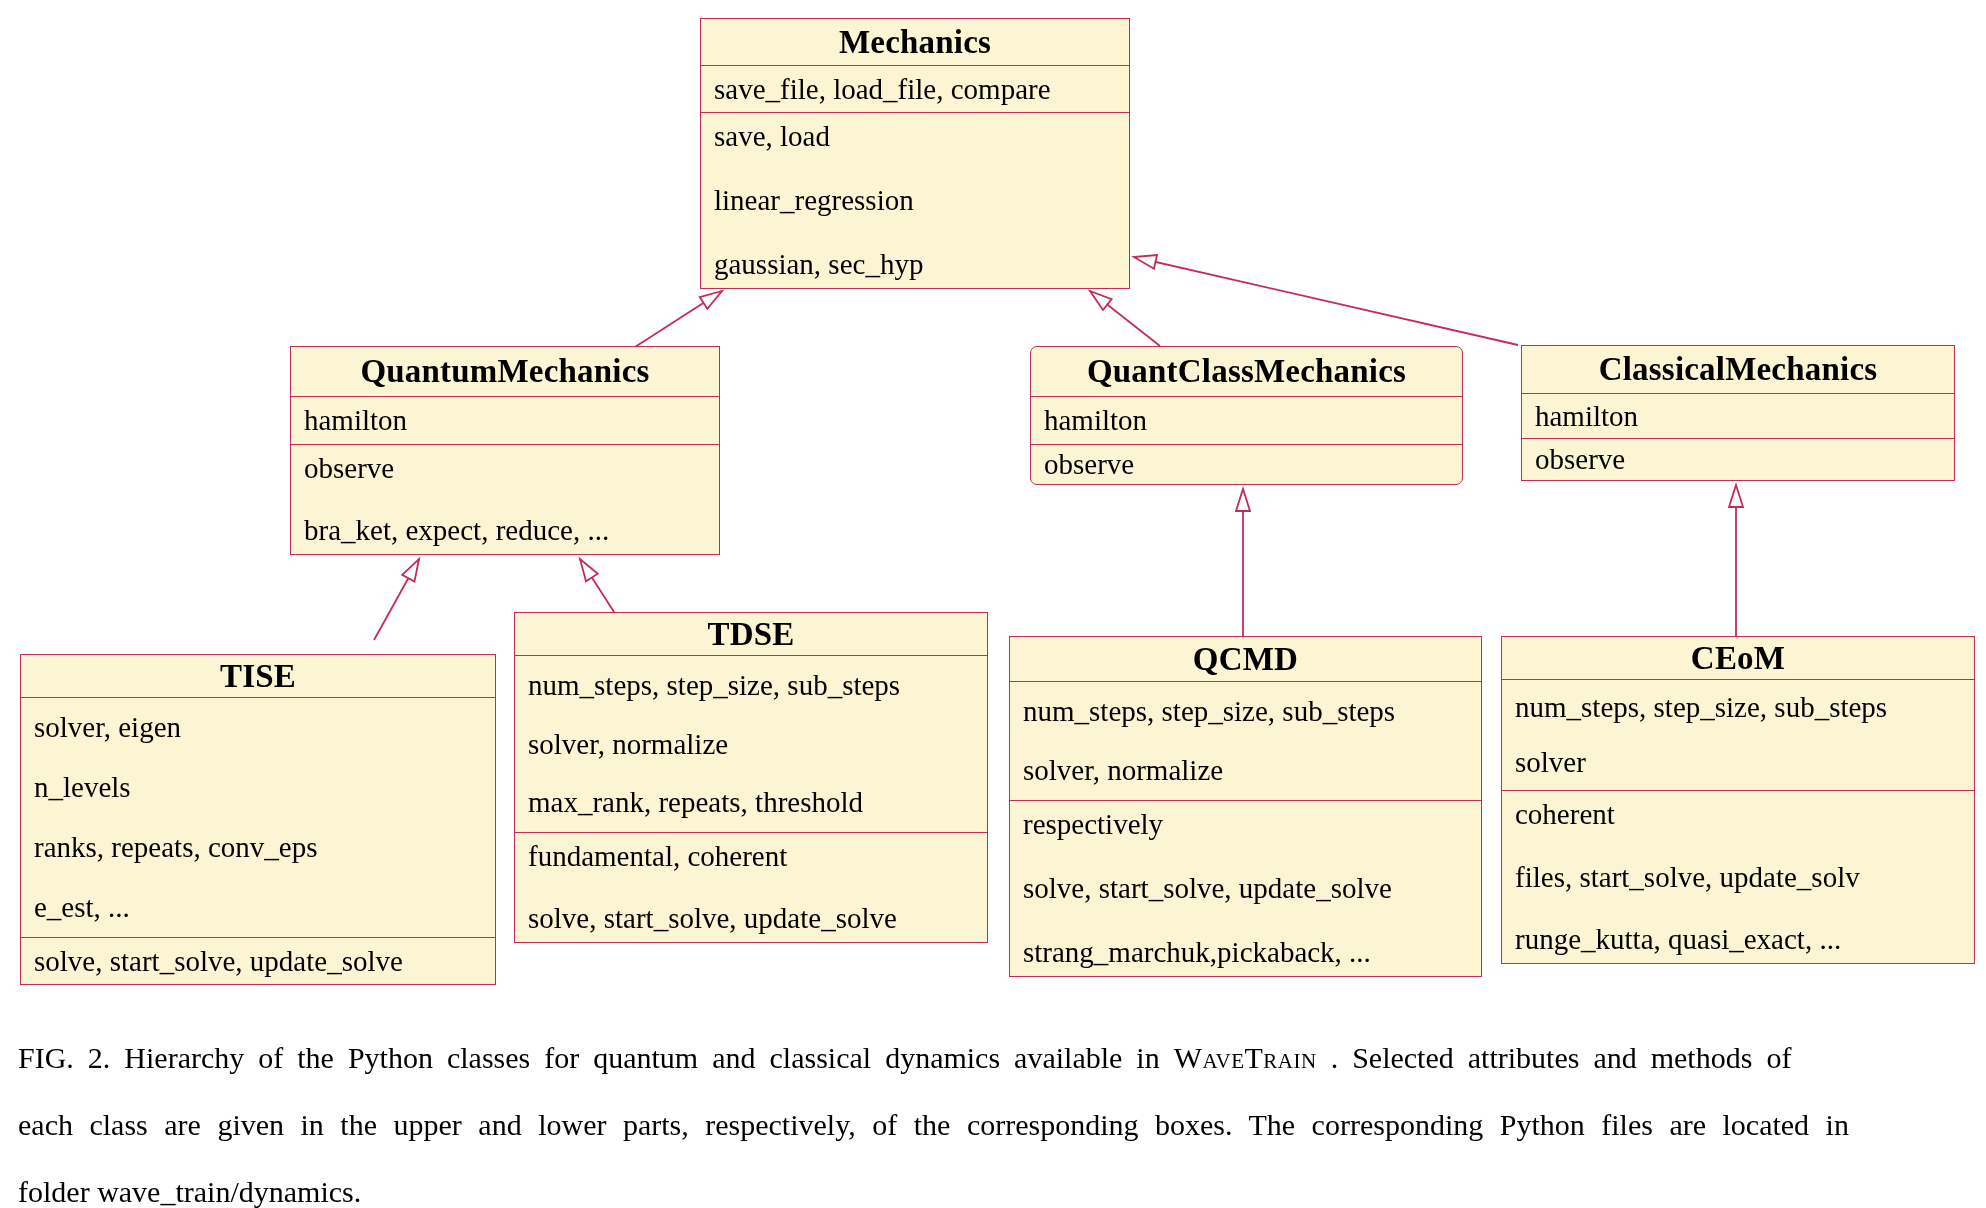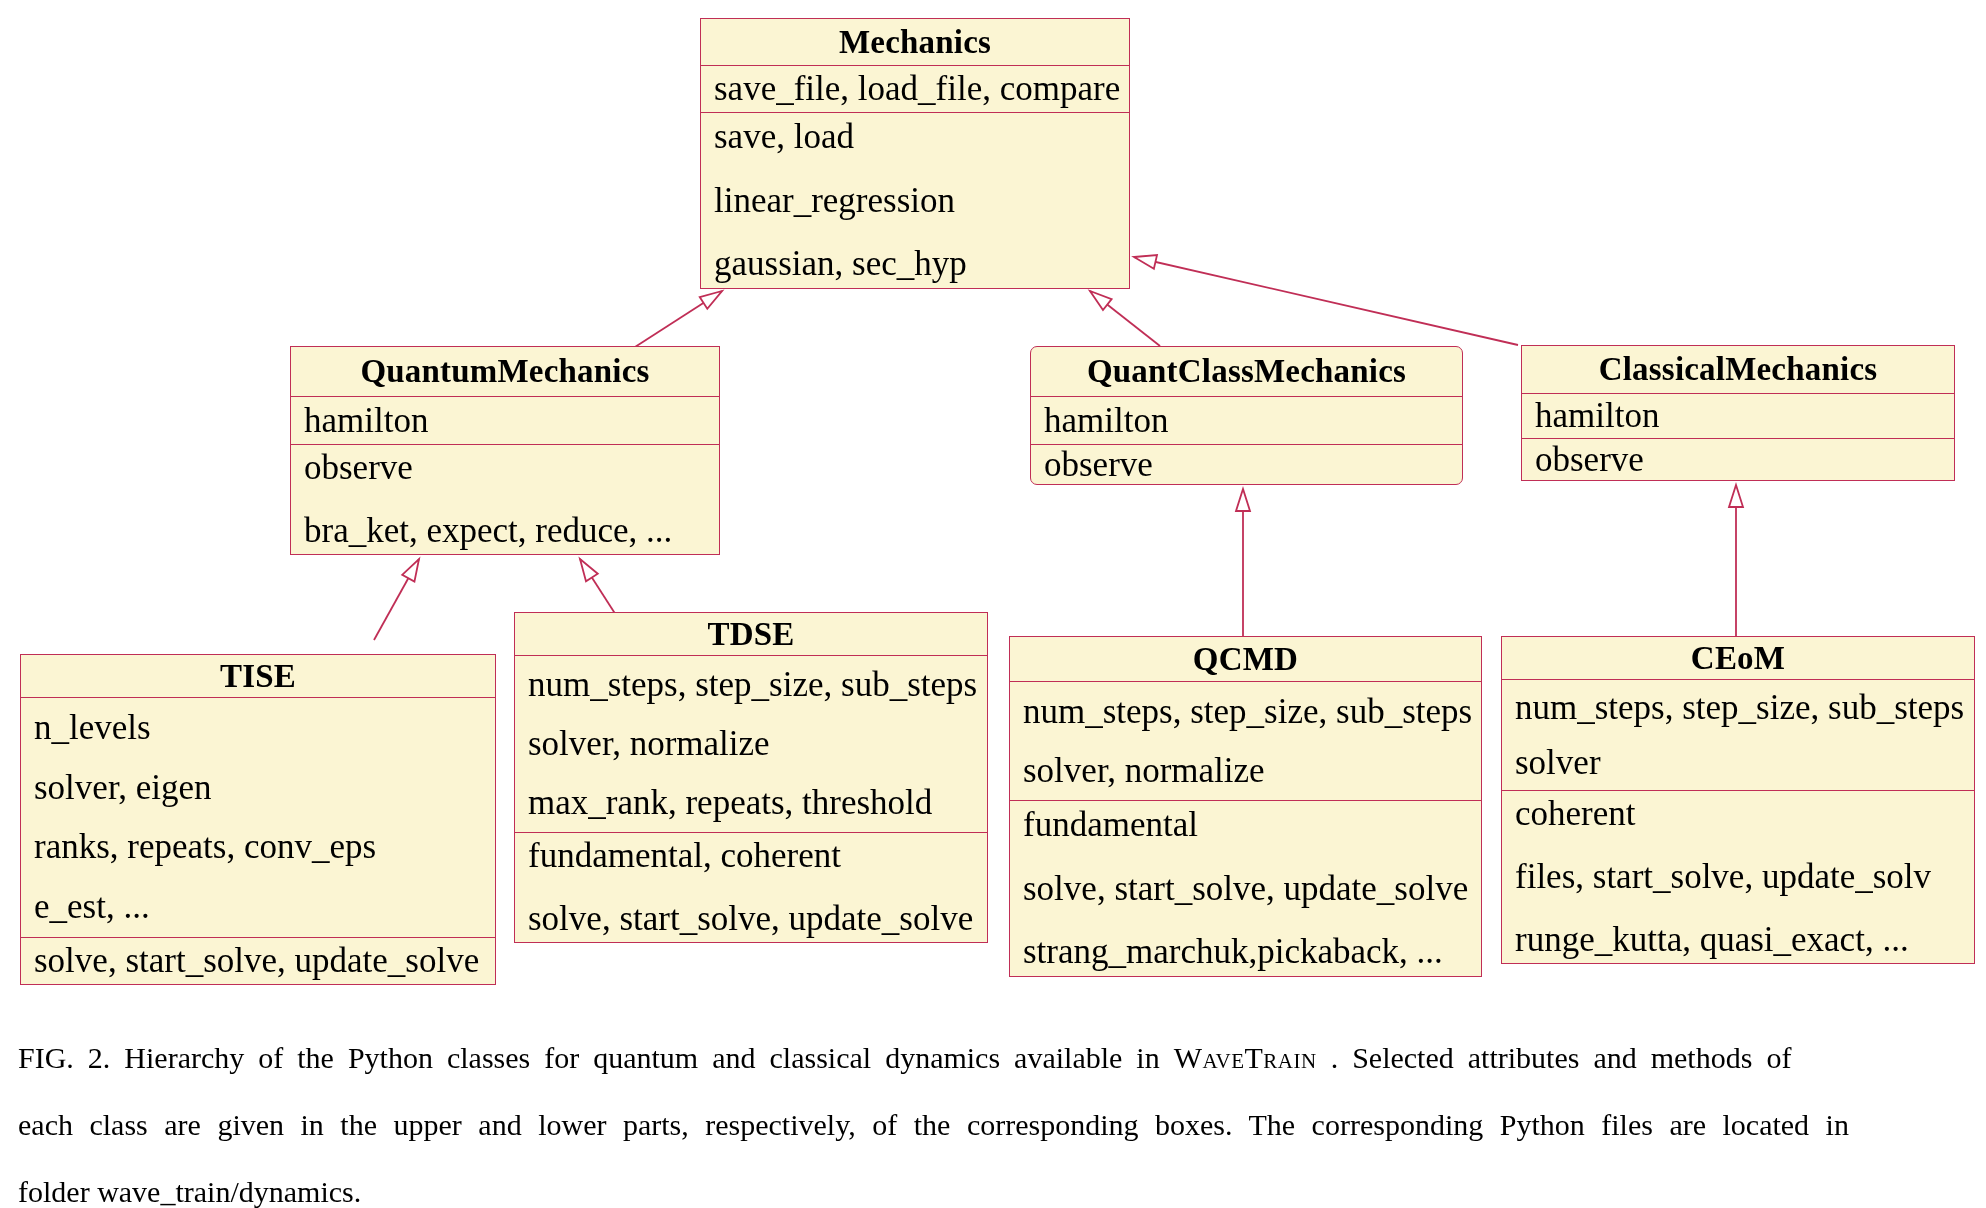--- a/index.html
+++ b/index.html
@@ -27,21 +27,21 @@
   .comp{
     border-top:1.8px solid #c02e56;
     display:flex;flex-direction:column;
     flex:none;box-sizing:border-box;
   }
   .comp.grow{flex:1 1 auto;gap:16px;}
   .crow{
     flex:1 1 0;
     display:flex;align-items:center;
     padding-left:13px;padding-right:8px;
-    font-size:35px;white-space:nowrap;
+    font-size:29px;white-space:nowrap;
   }
   #caption{
     position:absolute;left:18px;top:1024px;width:1952px;
     font-size:30px;line-height:67px;
   }
   .capline{white-space:nowrap;}
   .ws1{word-spacing:6.5px;}
   .ws2{word-spacing:9px;}
   .brand{font-variant:small-caps;letter-spacing:0.5px;}
 </style>
@@ -104,22 +104,22 @@
       <div class="crow">hamilton</div>
     </div>
     <div class="comp grow">
       <div class="crow">observe</div>
     </div>
   </div>
 
   <div class="clsbox" style="left:20px;top:654px;width:476px;height:331px;">
     <div class="ctitle" style="height:42px;">TISE</div>
     <div class="comp" style="height:240px;">
+      <div class="crow">solver, eigen</div>
       <div class="crow">n_levels</div>
-      <div class="crow">solver, eigen</div>
       <div class="crow">ranks, repeats, conv_eps</div>
       <div class="crow">e_est, ...</div>
     </div>
     <div class="comp grow">
       <div class="crow">solve, start_solve, update_solve</div>
     </div>
   </div>
 
   <div class="clsbox" style="left:514px;top:612px;width:474px;height:331px;">
     <div class="ctitle" style="height:42px;">TDSE</div>
@@ -134,21 +134,21 @@
     </div>
   </div>
 
   <div class="clsbox" style="left:1009px;top:636px;width:473px;height:341px;">
     <div class="ctitle" style="height:44px;">QCMD</div>
     <div class="comp" style="height:119px;">
       <div class="crow">num_steps, step_size, sub_steps</div>
       <div class="crow">solver, normalize</div>
     </div>
     <div class="comp grow">
-      <div class="crow">fundamental</div>
+      <div class="crow">respectively</div>
       <div class="crow">solve, start_solve, update_solve</div>
       <div class="crow">strang_marchuk,pickaback, ...</div>
     </div>
   </div>
 
   <div class="clsbox" style="left:1501px;top:636px;width:474px;height:328px;">
     <div class="ctitle" style="height:42px;">CEoM</div>
     <div class="comp" style="height:111px;">
       <div class="crow">num_steps, step_size, sub_steps</div>
       <div class="crow">solver</div>

